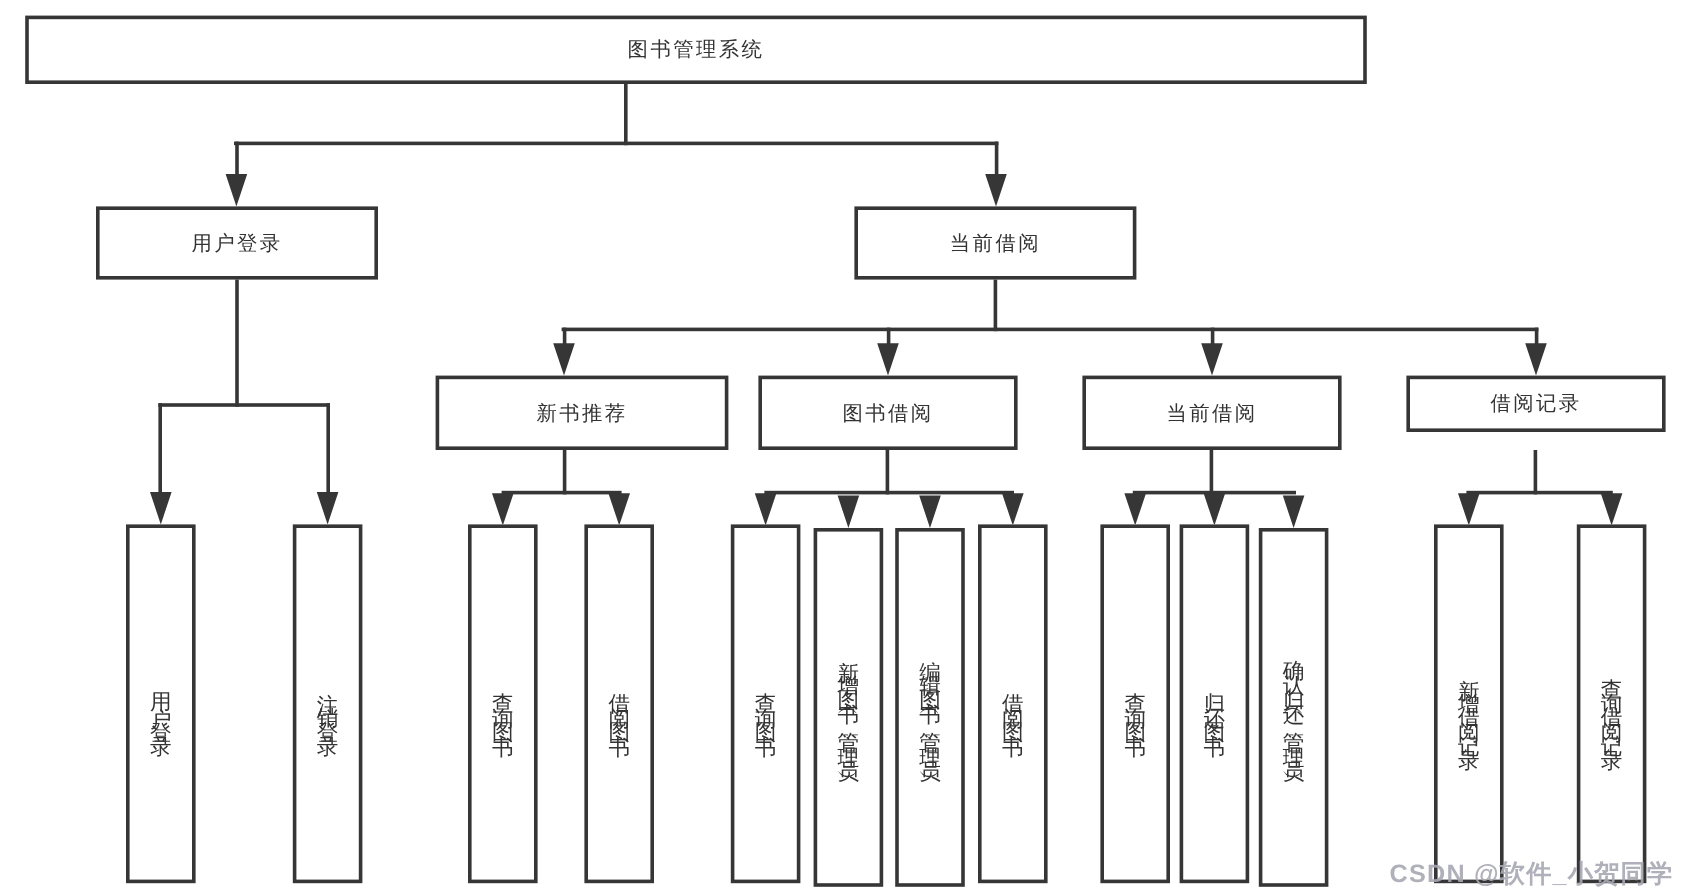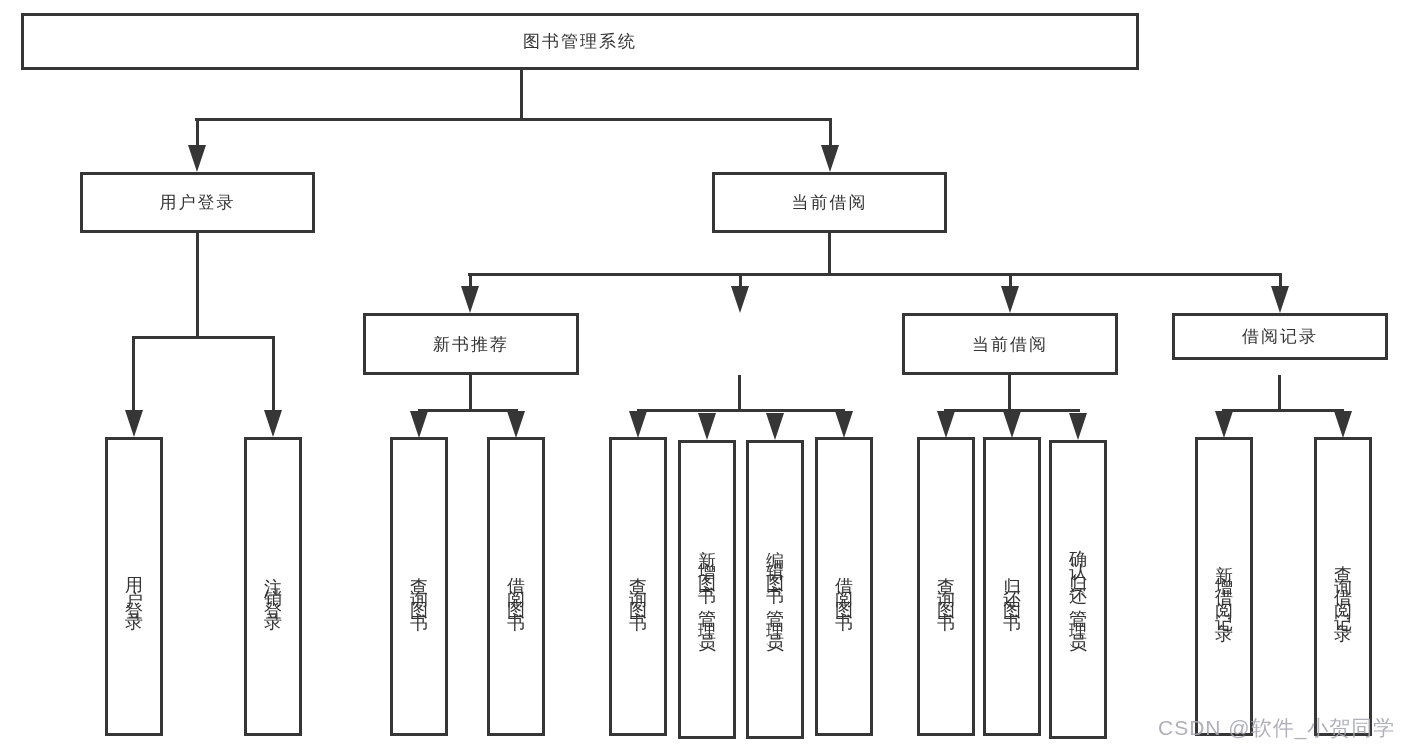--- a/index.html
+++ b/index.html
@@ -39,21 +39,21 @@
     border-left:9px solid transparent;
     border-right:9px solid transparent;
     border-top:27px solid #363636;
   }
   
   #b-root{left:21px;top:13px;width:1118px;height:57px;}
   
   #b-user-login{left:80px;top:172px;width:235px;height:61px;}
   #b-book-mgmt{left:712px;top:172px;width:235px;height:61px;}
   
-  #b-new-rec{left:363px;top:313px;width:216px;height:62px;}
+  #b-new-rec{left:363px;top:313px;width:244px;height:62px;}
   #b-borrowing{left:632px;top:313px;width:216px;height:62px;}
   #b-current{left:902px;top:313px;width:216px;height:62px;}
   #b-records{left:1172px;top:313px;width:216px;height:47px;}
   
   .leaf{width:58px;height:299px;top:437px;}
   .leaf-lo{top:440px;}
   #l-user-login{left:105px;}
   #l-logout{left:244px;}
   #l-query-rec{left:390px;}
   #l-borrow-rec{left:487px;}
@@ -116,20 +116,21 @@
   #a-query-record{left:1334px;top:411px;}
   
   .watermark{
     position:absolute;
     left:1158px;top:714px;
     font-size:21px;
     letter-spacing:1px;
     color:#a8a8b4;
     opacity:0.9;
     white-space:nowrap;
+    font-weight:bold;
   }
 </style>
 </head>
 <body>
 
 <div class="canvas">
 
   <div class="node" id="b-root">图书管理系统</div>
 
   <div class="vline" id="v-root"></div>
@@ -154,20 +155,21 @@
   <div class="vline" id="s-l2b-a"></div>
   <div class="vline" id="s-l2b-b"></div>
   <div class="vline" id="s-l2b-c"></div>
   <div class="vline" id="s-l2b-d"></div>
   <div class="arrow" id="a-rec"></div>
   <div class="arrow" id="a-bor"></div>
   <div class="arrow" id="a-cur"></div>
   <div class="arrow" id="a-recs"></div>
 
   <div class="node" id="b-new-rec">新书推荐</div>
+  <div class="node" id="b-borrowing">图书借阅</div>
   <div class="node" id="b-current">当前借阅</div>
   <div class="node" id="b-records">借阅记录</div>
 
   <div class="vline" id="v-rec"></div>
   <div class="hline" id="h-l3a"></div>
   <div class="arrow" id="a-query-rec"></div>
   <div class="arrow" id="a-borrow-rec"></div>
 
   <div class="vline" id="v-bor"></div>
   <div class="hline" id="h-l3b"></div>

